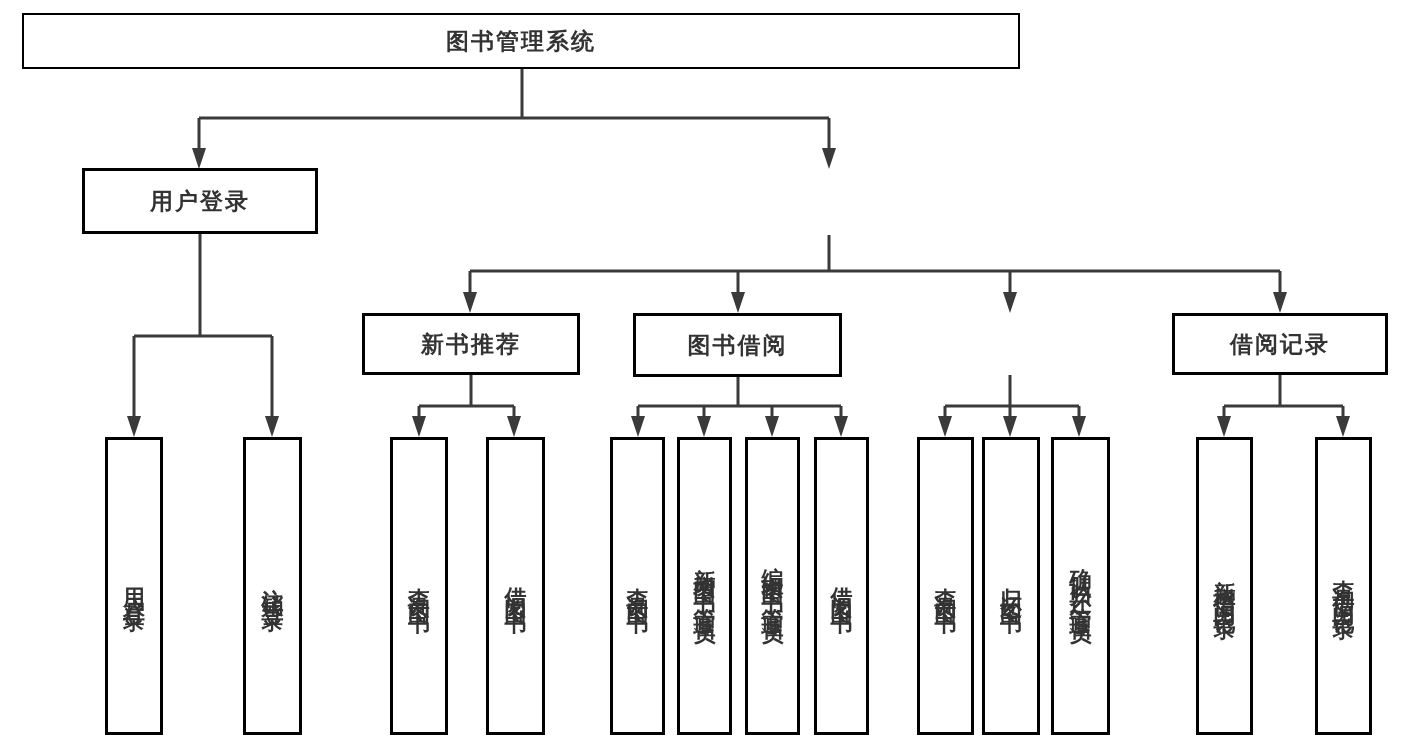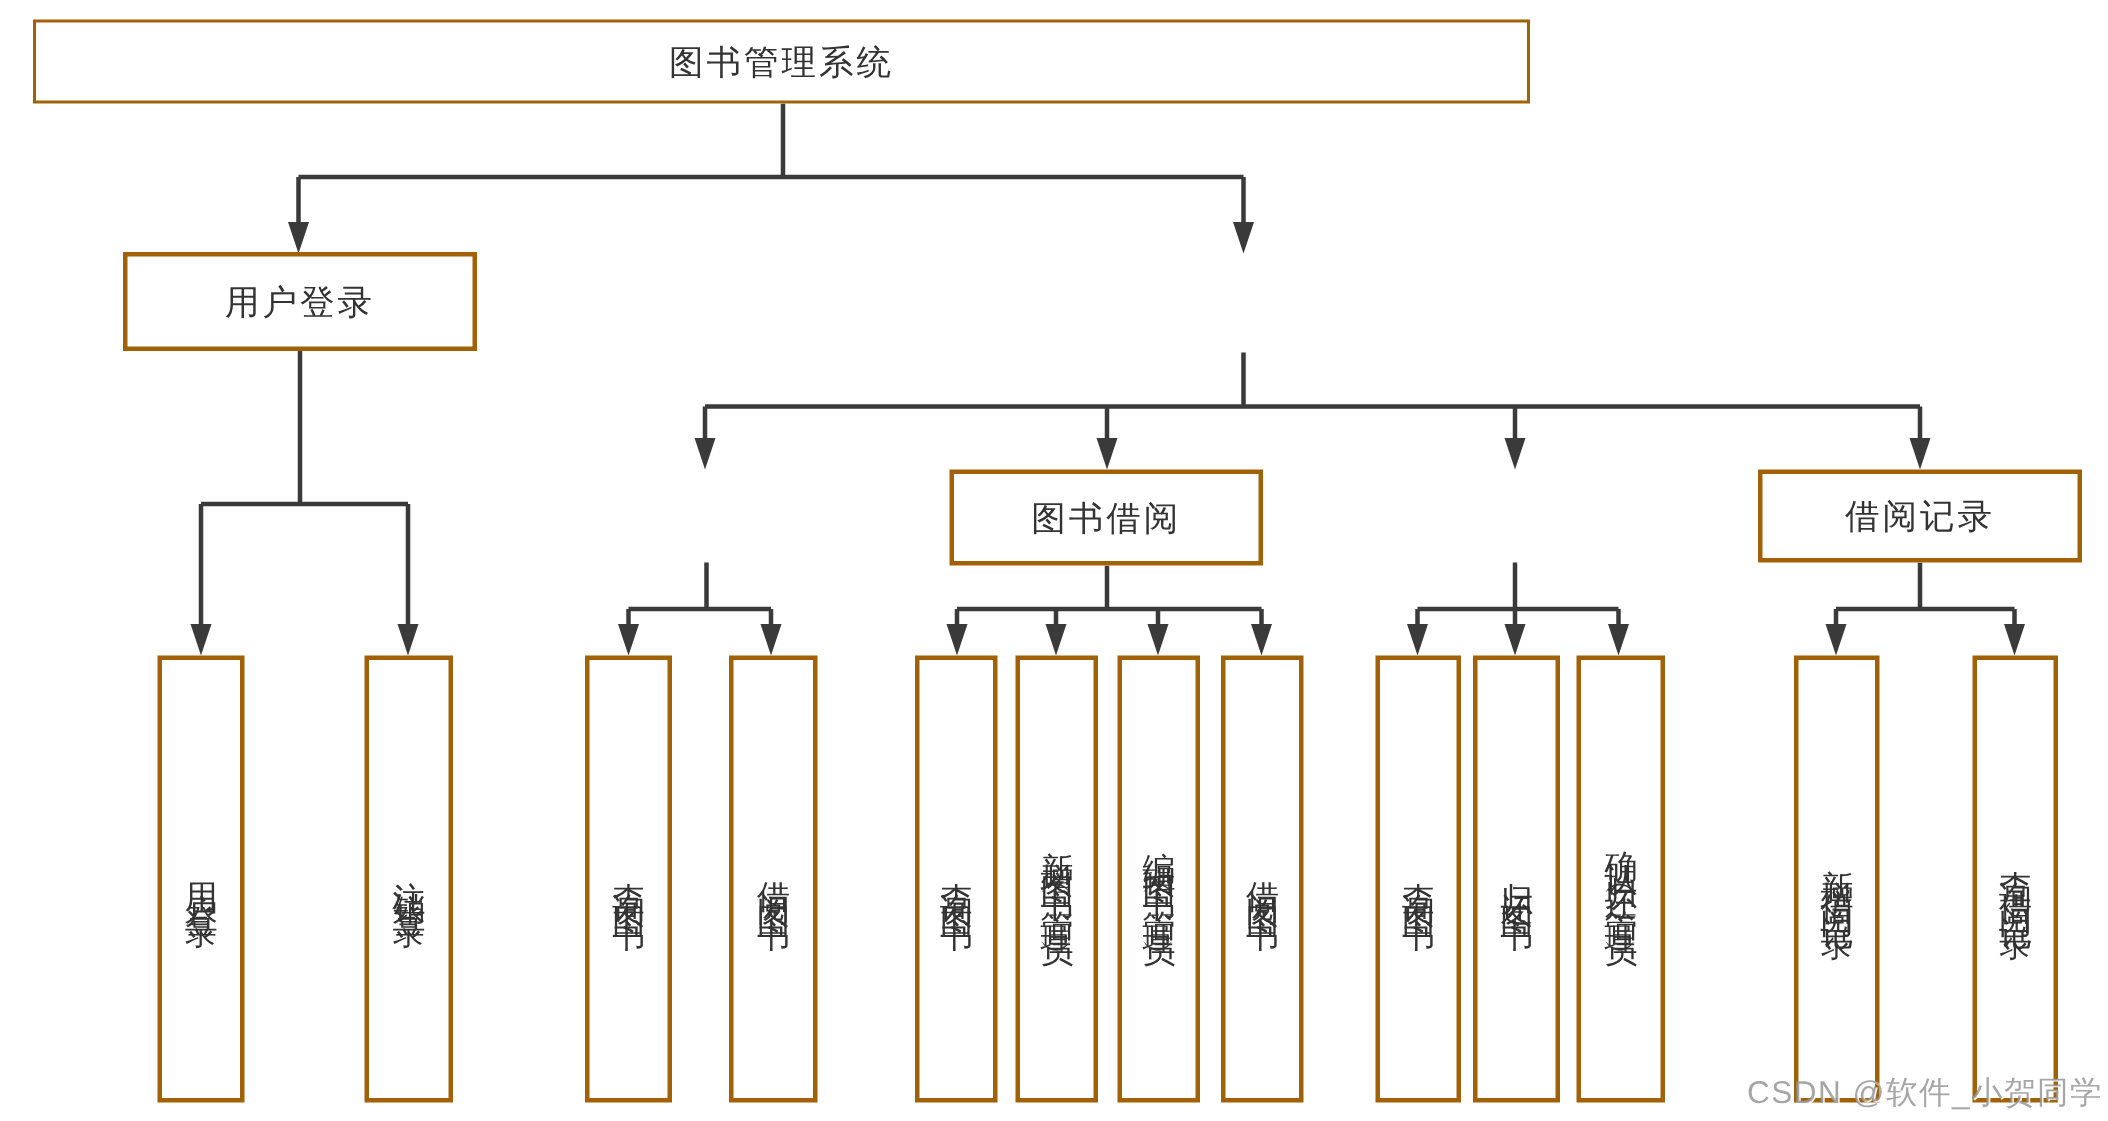--- a/index.html
+++ b/index.html
@@ -18,26 +18,27 @@
   #connector-svg {
     position: absolute;
     left: 0;
     top: 0;
     z-index: 1;
   }
   .node {
     position: absolute;
     box-sizing: border-box;
     background: #ffffff;
-    border: 3px solid #a16207;
+    border: 3px solid #000000;
     color: #333333;
     display: flex;
     align-items: center;
     justify-content: center;
     z-index: 2;
+    font-weight: bold;
   }
   .hbox {
     font-size: 23px;
     letter-spacing: 2px;
     white-space: nowrap;
   }
   .root-box {
     border-width: 2px;
   }
   .vbox {
@@ -96,20 +97,21 @@
       <polygon points="1072,416 1086,416 1079,437"></polygon>
       <polygon points="1217,416 1231,416 1224,437"></polygon>
       <polygon points="1336,416 1350,416 1343,437"></polygon>
     </g>
   </svg>
 
   <div class="node hbox root-box" style="left:22px; top:13px; width:998px; height:56px;">图书管理系统</div>
 
   <div class="node hbox" style="left:82px; top:168px; width:236px; height:66px;">用户登录</div>
 
+  <div class="node hbox" style="left:362px; top:313px; width:218px; height:62px;">新书推荐</div>
   <div class="node hbox" style="left:633px; top:313px; width:209px; height:64px;">图书借阅</div>
   <div class="node hbox" style="left:1172px; top:313px; width:216px; height:62px;">借阅记录</div>
 
   <div class="node vbox" style="left:105px; width:58px;">用户登录</div>
   <div class="node vbox" style="left:243px; width:59px;">注销登录</div>
 
   <div class="node vbox" style="left:390px; width:58px;">查询图书</div>
   <div class="node vbox" style="left:486px; width:59px;">借阅图书</div>
 
   <div class="node vbox" style="left:610px; width:55px;">查询图书</div>
@@ -117,15 +119,14 @@
   <div class="node vbox" style="left:745px; width:55px;">编辑图书（管理员）</div>
   <div class="node vbox" style="left:814px; width:55px;">借阅图书</div>
 
   <div class="node vbox" style="left:917px; width:57px;">查询图书</div>
   <div class="node vbox" style="left:982px; width:58px;">归还图书</div>
   <div class="node vbox" style="left:1051px; width:59px;">确认归还（管理员）</div>
 
   <div class="node vbox" style="left:1196px; width:57px;">新增借阅记录</div>
   <div class="node vbox" style="left:1315px; width:57px;">查询借阅记录</div>
 
-  <div class="watermark">CSDN @软件_小贺同学</div>
 
 </div>
 
 </body></html>

